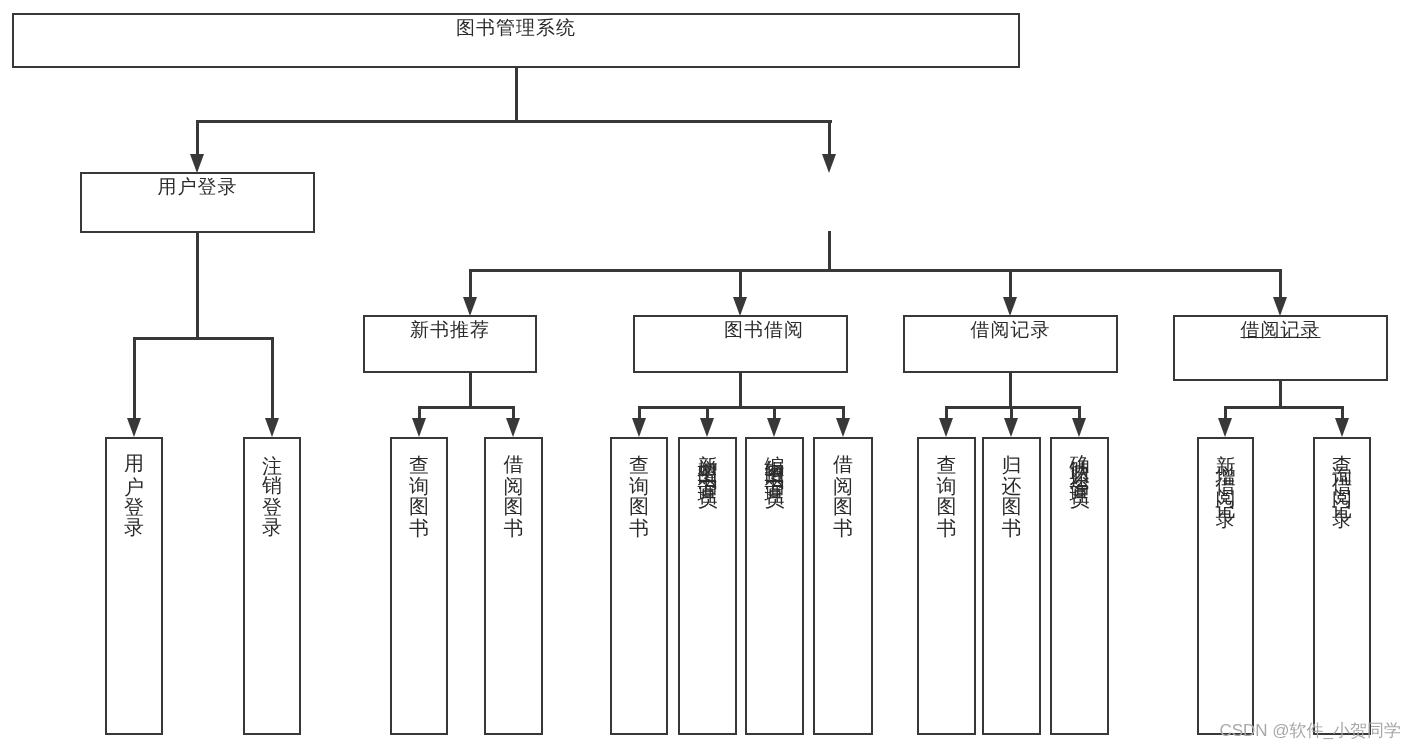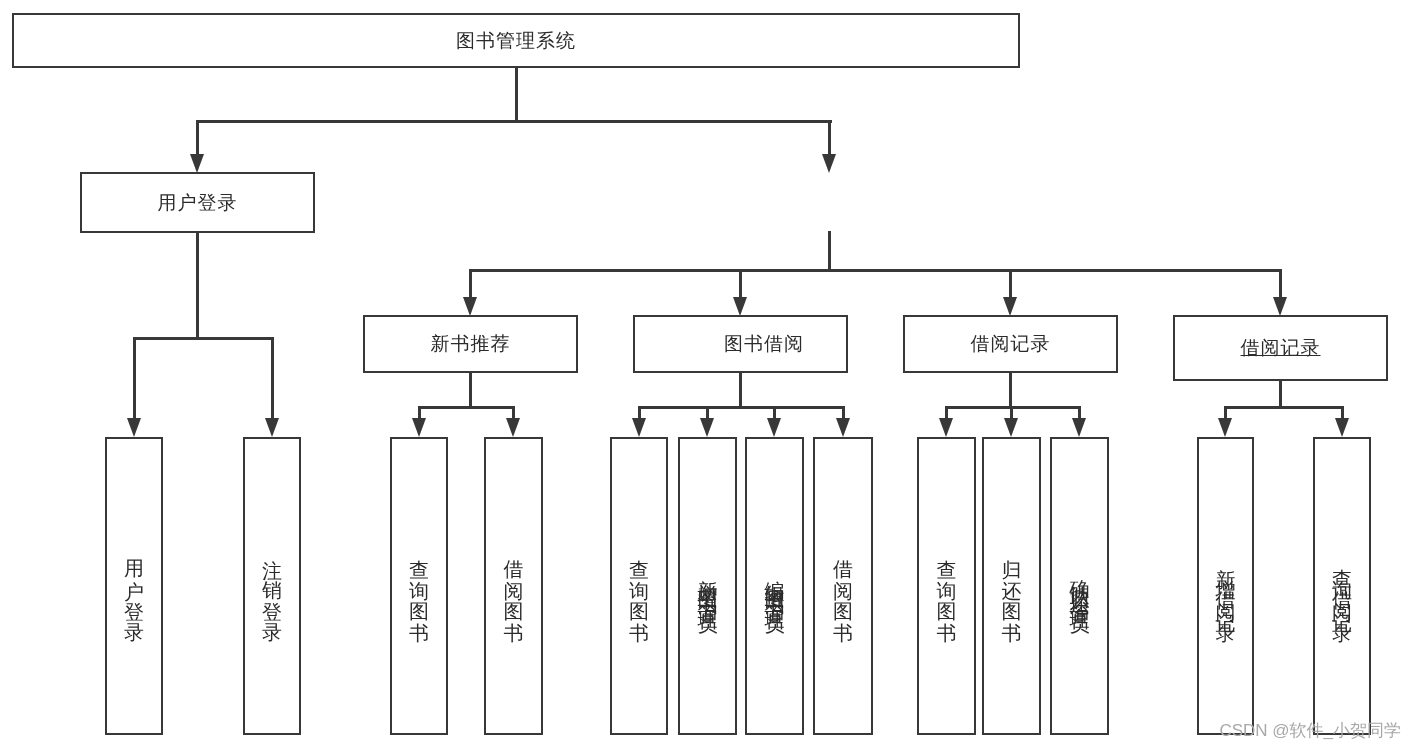--- a/index.html
+++ b/index.html
@@ -14,21 +14,21 @@
     height: 747px;
     background: #ffffff;
     overflow: hidden;
   }
   .box {
     position: absolute;
     box-sizing: border-box;
     background: #ffffff;
     border: 2px solid #383838;
     display: flex;
-    align-items: center;
+    align-items: flex-start;
     justify-content: center;
     color: #2b2b2b;
     font-size: 19px;
     letter-spacing: 1px;
     z-index: 2;
   }
   .leaf {
     border-width: 2px;
   }
   .vtext {
@@ -69,21 +69,21 @@
 
   <div class="box" style="left:12px; top:13px; width:1008px; height:55px;">
     <span>图书管理系统</span>
   </div>
 
   <div class="box" style="left:80px; top:172px; width:235px; height:61px;">
     <span>用户登录</span>
   </div>
 
 
-  <div class="box" style="left:363px; top:315px; width:215px; height:58px;">
+  <div class="box" style="left:363px; top:315px; width:174px; height:58px;">
     <span>新书推荐</span>
   </div>
 
   <div class="box" style="left:633px; top:315px; width:215px; height:58px;padding-left:47px;">
     <span>图书借阅</span>
   </div>
 
   <div class="box" style="left:903px; top:315px; width:215px; height:58px;">
     <span>借阅记录</span>
   </div>

